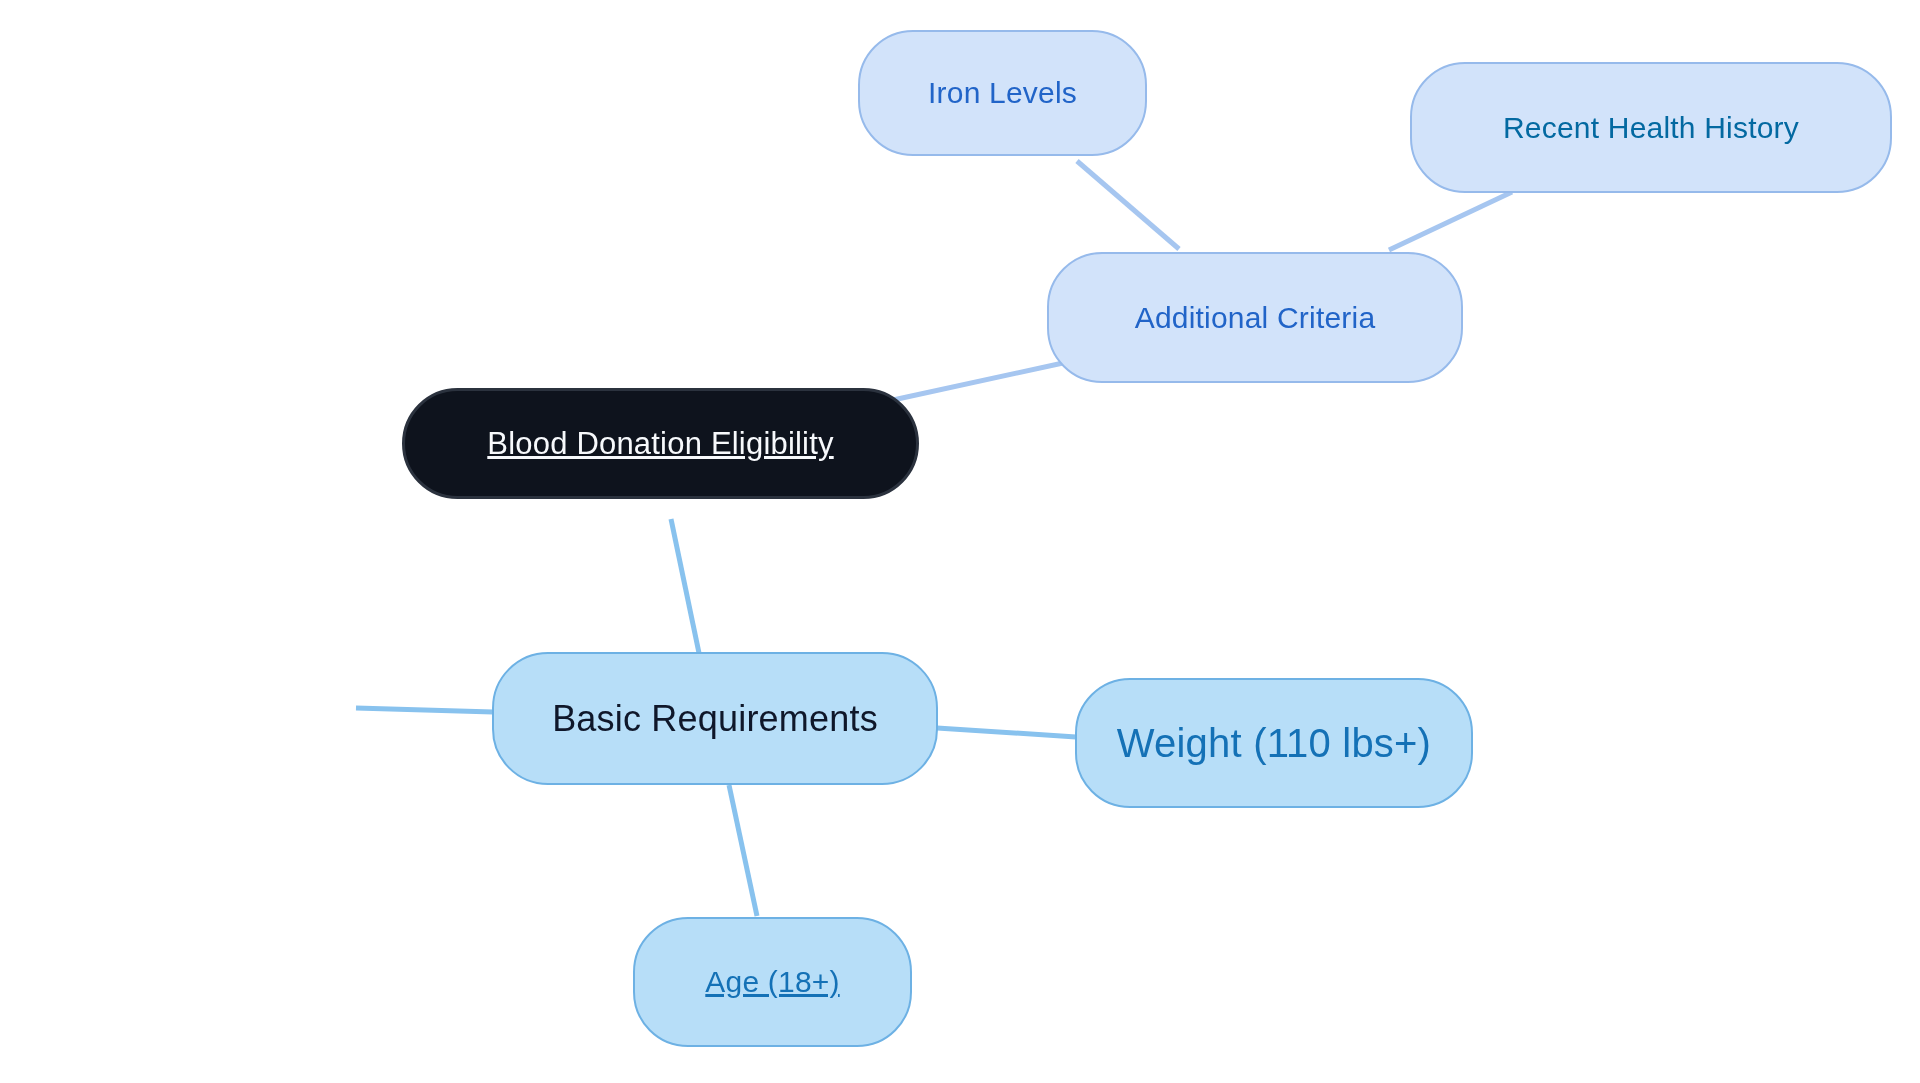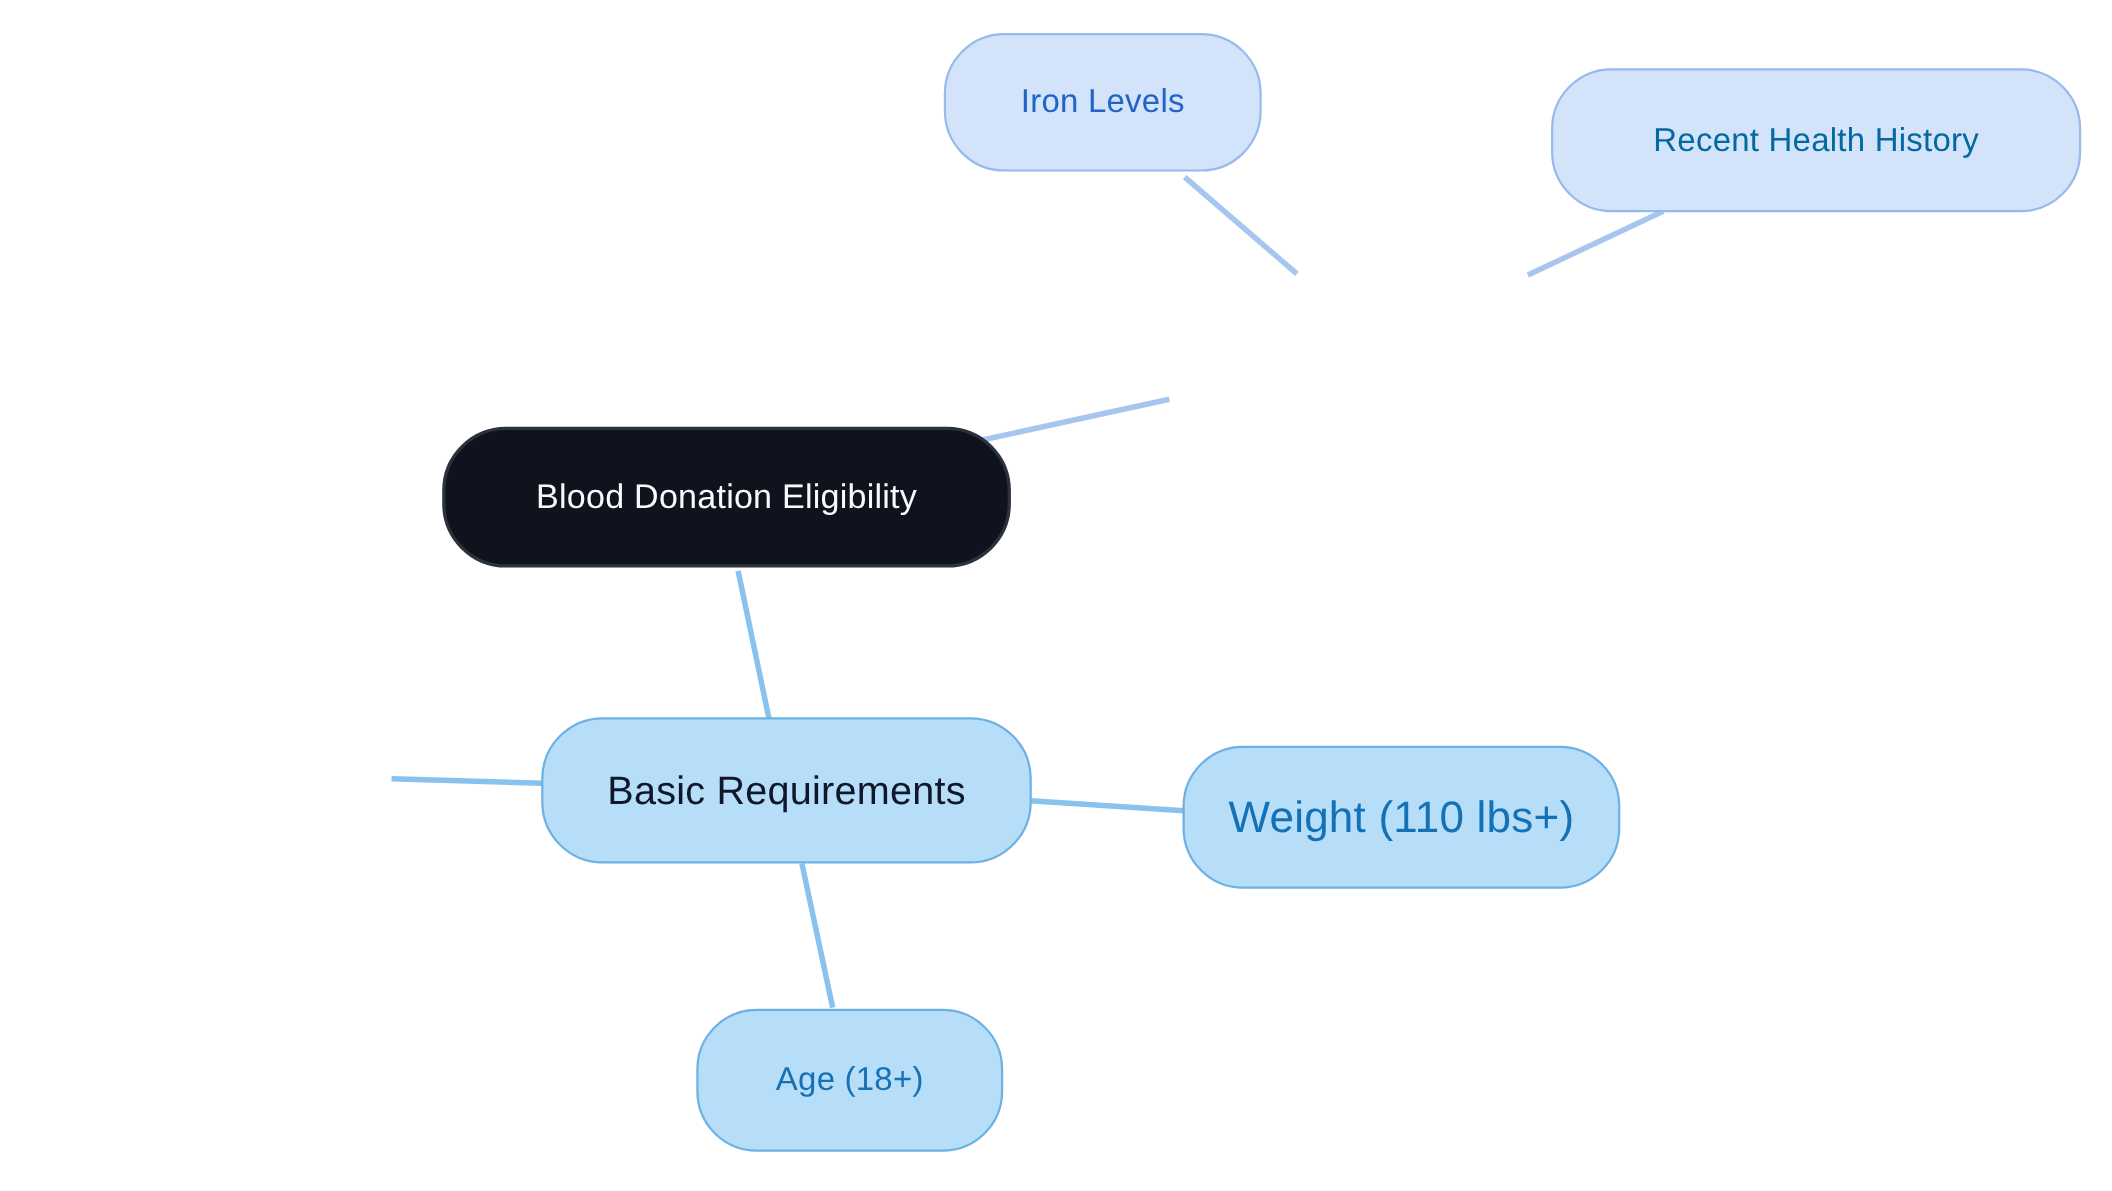--- a/index.html
+++ b/index.html
@@ -47,31 +47,34 @@
   <svg class="edge-layer" width="1920" height="1083" viewBox="0 0 1920 1083" xmlns="http://www.w3.org/2000/svg">
       <line x1="893" y1="400" x2="1063" y2="363" stroke="#a6c6f0" stroke-width="5" stroke-linecap="butt"></line>
       <line x1="1179" y1="249" x2="1077" y2="161" stroke="#a6c6f0" stroke-width="5" stroke-linecap="butt"></line>
       <line x1="1389" y1="250" x2="1512" y2="192" stroke="#a6c6f0" stroke-width="5" stroke-linecap="butt"></line>
       <line x1="671" y1="519" x2="699" y2="653" stroke="#88c2ee" stroke-width="5" stroke-linecap="butt"></line>
       <line x1="493" y1="712" x2="356" y2="708" stroke="#88c2ee" stroke-width="5" stroke-linecap="butt"></line>
       <line x1="937" y1="728" x2="1076" y2="737" stroke="#88c2ee" stroke-width="5" stroke-linecap="butt"></line>
       <line x1="729" y1="785" x2="757" y2="916" stroke="#88c2ee" stroke-width="5" stroke-linecap="butt"></line>
     </svg>
 
-<div class="node" style="left: 402px; top: 388px; width: 517px; height: 128px; border-radius: 58px; background: rgb(14, 19, 29); border: 3px solid rgb(43, 50, 62); color: rgb(247, 249, 252); font-size: 31px;">
+<div class="node" style="left: 402px; top: 388px; width: 517px; height: 111px; border-radius: 58px; background: rgb(14, 19, 29); border: 3px solid rgb(43, 50, 62); color: rgb(247, 249, 252); font-size: 31px; text-decoration: underline;">
       <span>Blood Donation Eligibility</span>
+    </div>
+    <div class="node" style="left: 1047px; top: 252px; width: 416px; height: 131px; border-radius: 55px; background: rgb(210, 227, 250); border: 2.5px solid rgb(150, 186, 235); color: rgb(33, 100, 200); font-size: 30px;">
+      <span>Additional Criteria</span>
     </div>
     <div class="node" style="left: 858px; top: 30px; width: 289px; height: 126px; border-radius: 55px; background: rgb(210, 227, 250); border: 2.5px solid rgb(150, 186, 235); color: rgb(33, 100, 200); font-size: 30px;">
       <span>Iron Levels</span>
     </div>
     <div class="node" style="left: 1410px; top: 62px; width: 482px; height: 131px; border-radius: 55px; background: rgb(210, 227, 250); border: 2.5px solid rgb(150, 186, 235); color: #0369a1; font-size: 30px;">
       <span>Recent Health History</span>
     </div>
     <div class="node" style="left: 492px; top: 652px; width: 446px; height: 133px; border-radius: 56px; background: rgb(183, 222, 248); border: 2.5px solid rgb(109, 177, 228); color: #0f172a; font-size: 36px;">
       <span>Basic Requirements</span>
     </div>
     <div class="node" style="left: 1075px; top: 678px; width: 398px; height: 130px; border-radius: 55px; background: rgb(183, 222, 248); border: 2.5px solid rgb(109, 177, 228); color: rgb(20, 113, 182); font-size: 40px;">
       <span>Weight (110 lbs+)</span>
     </div>
-    <div class="node" style="left: 633px; top: 917px; width: 279px; height: 130px; border-radius: 55px; background: rgb(183, 222, 248); border: 2.5px solid rgb(109, 177, 228); color: rgb(20, 113, 182); font-size: 30px;">
+    <div class="node" style="left: 633px; top: 917px; width: 279px; height: 130px; border-radius: 55px; background: rgb(183, 222, 248); border: 2.5px solid rgb(109, 177, 228); color: rgb(20, 113, 182); font-size: 30px; text-decoration: underline;">
       <span>Age (18+)</span>
     </div>
   </div>
 
 </body></html>

